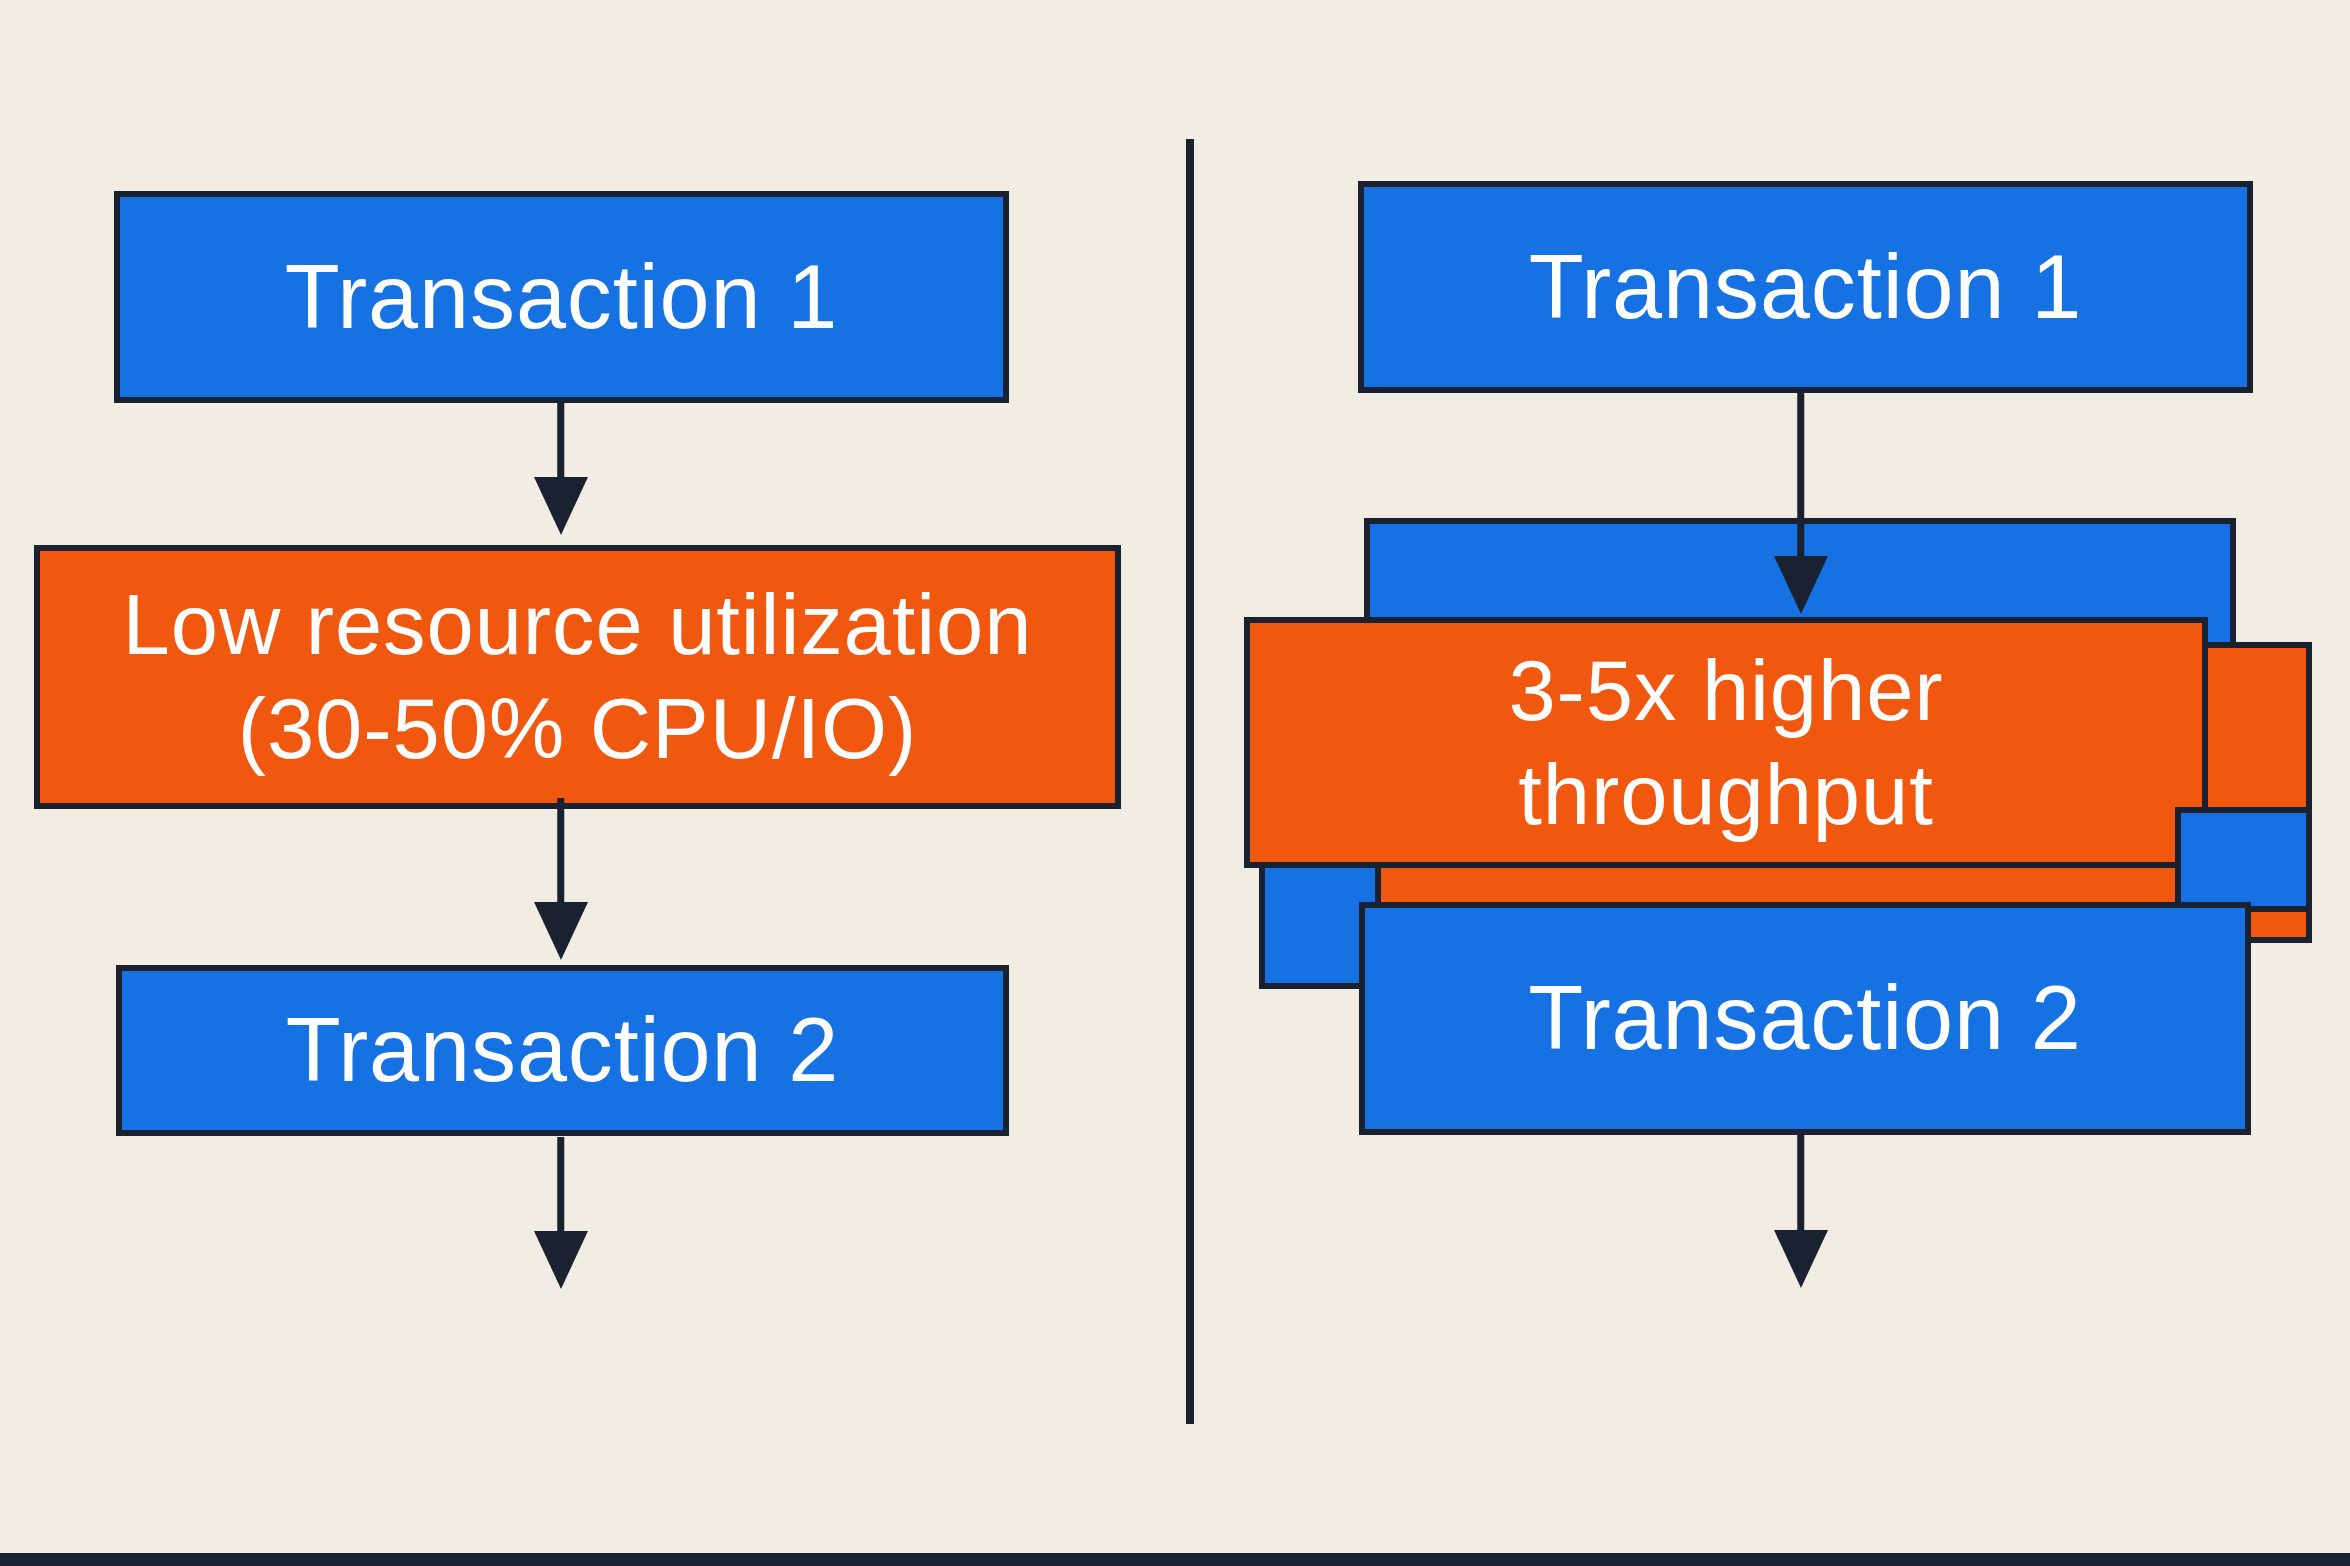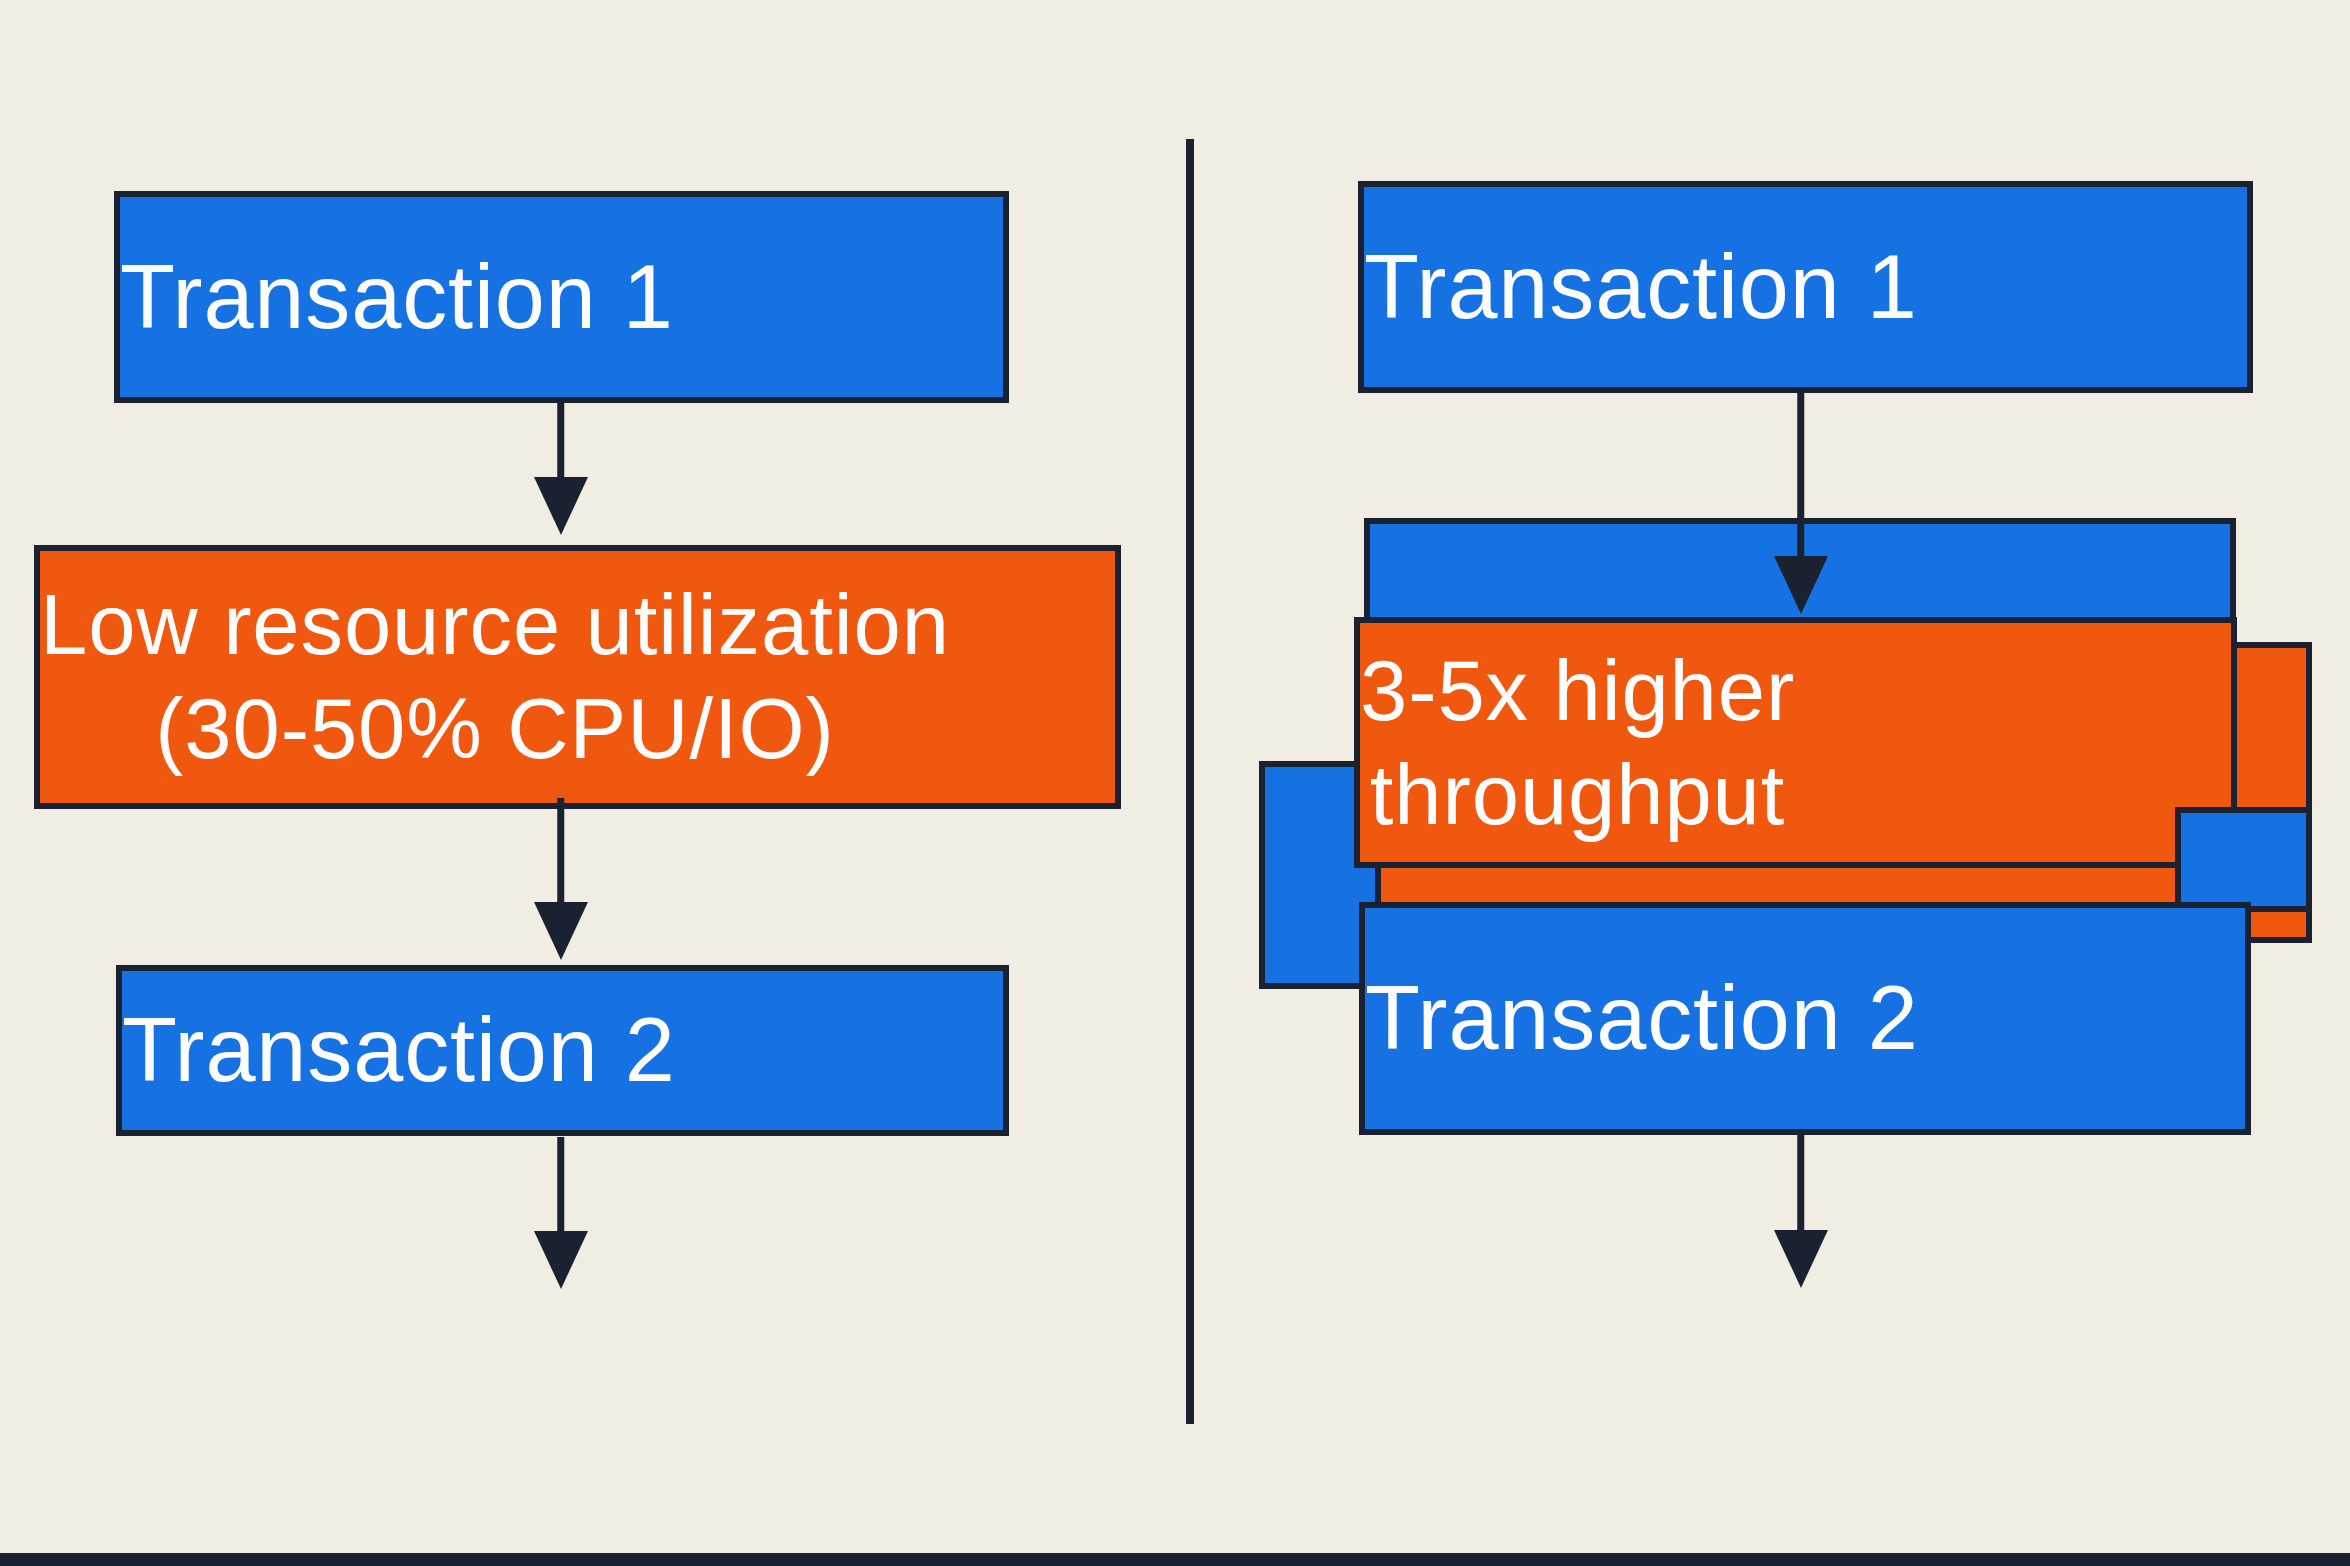--- a/index.html
+++ b/index.html
@@ -17,41 +17,42 @@
   .stage {
     position: absolute;
     inset: 0;
   }
   .box {
     position: absolute;
     box-sizing: border-box;
     border: 6.6px solid var(--line, #1a2130);
     display: flex;
     align-items: center;
+    justify-content: center;
     text-align: center;
     color: var(--text, #fdfdfd);
     font-weight: 500;
     letter-spacing: 0.9px;
   }
   .blue   { background: var(--blue, #1671e2); }
   .orange { background: var(--orange, #f0570f); }
   .label-lg { font-size: 90px; line-height: 1.1; }
   .label-md { font-size: 85px; line-height: 1.22; }
 
   
   .l-t1    { left: 114px;  top: 191px;  width: 895px;  height: 212px; }
   .l-bneck { left: 34px;   top: 545px;  width: 1087px; height: 264px; }
   .l-t2    { left: 116px;  top: 965px; width: 893px;  height: 171px; }
 
   
   .r-t1     { left: 1358px; top: 181px; width: 895px; height: 212px; }
   .r-blueA  { left: 1364px; top: 518px; width: 872px; height: 339px; z-index: 2; }
   .r-blueB  { left: 1259px; top: 761px; width: 896px; height: 228px; z-index: 1; }
   .r-orange2{ left: 1375px; top: 642px; width: 937px; height: 301px; z-index: 3; }
-  .r-benefit{ left: 1354px; top: 617px; width: 883px; height: 251px; z-index: 4; }
+  .r-benefit{ left: 1244px; top: 617px; width: 964px; height: 251px; z-index: 4; }
   .r-t2-notch { left: 2175px; top: 807px; width: 137px; height: 105px; z-index: 5; }
   .r-t2    { left: 1359px; top: 902px; width: 892px; height: 233px; z-index: 6; }
 
   
   .arrow { position: absolute; z-index: 7; }
   .arrow .shaft {
     position: absolute;
     left: 50%;
     transform: translateX(-50%);
     width: 7.5px;

